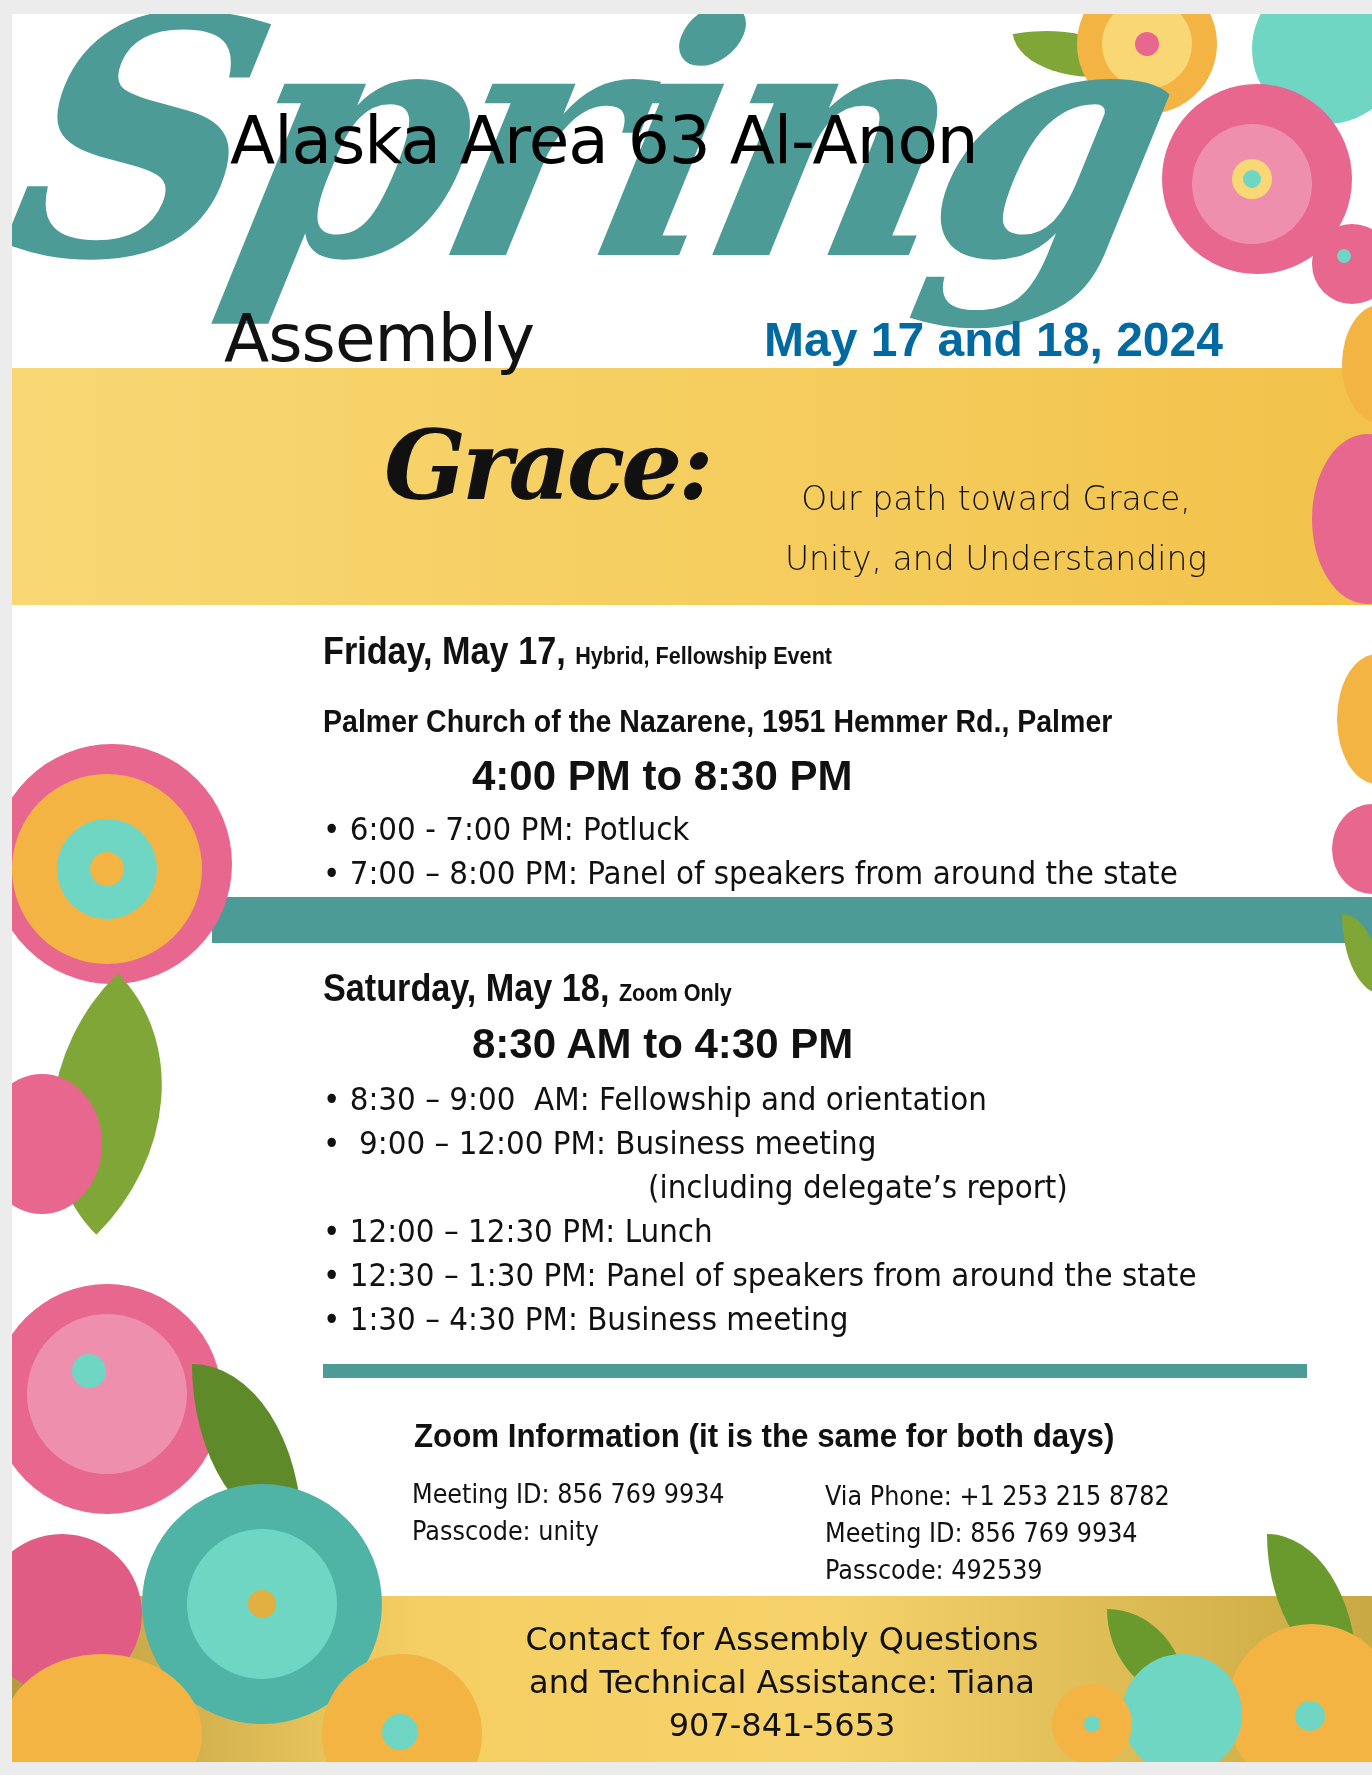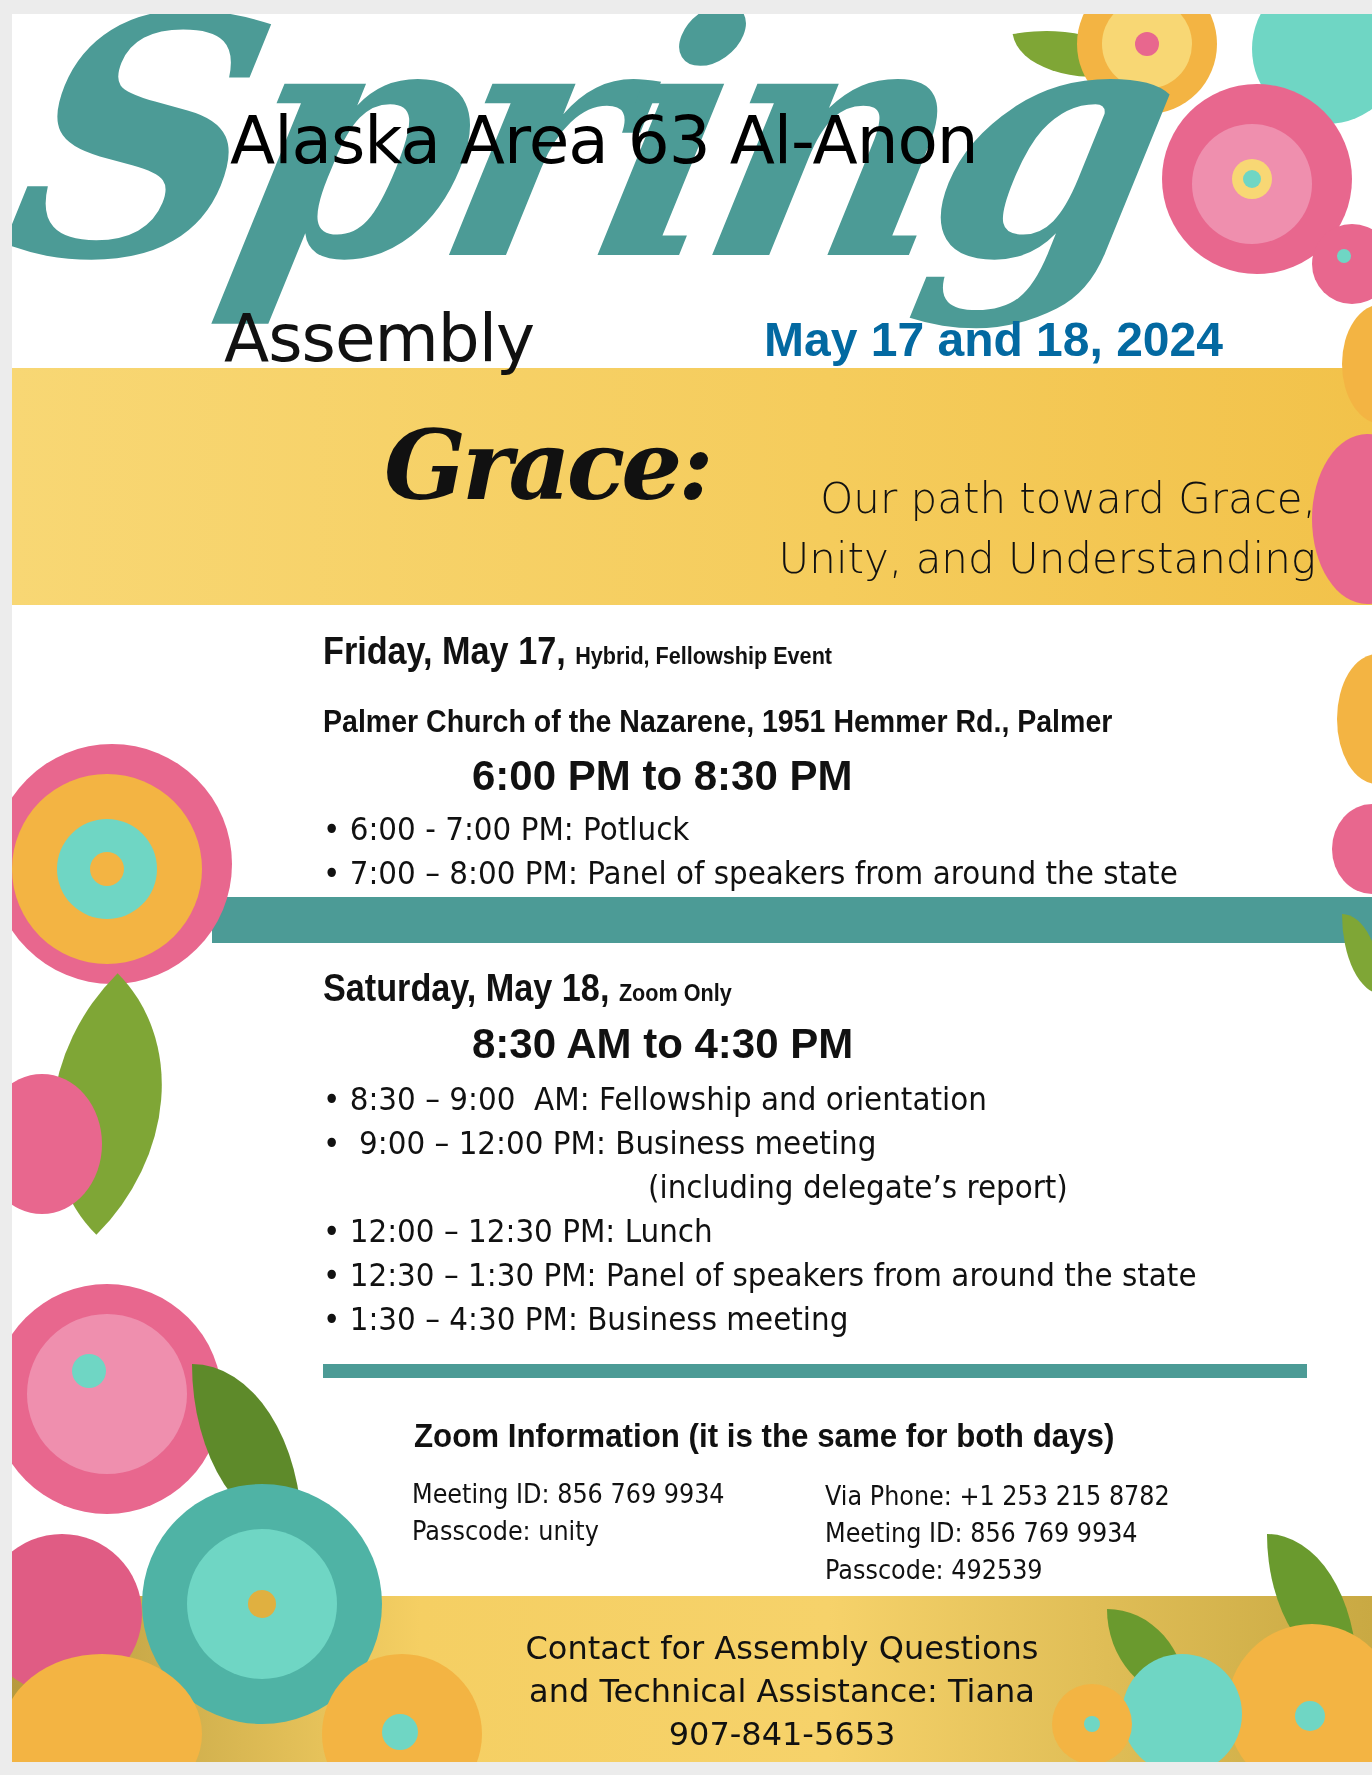--- a/index.html
+++ b/index.html
@@ -46,22 +46,22 @@
   .date {
     position:absolute; left:752px; top:298px;
     font-family:"Liberation Sans", sans-serif; font-weight:bold; font-size:48px; color:#0369a1;
   }
   .theme-label {
     position:absolute; left:372px; top:395px;
     font-family:"DejaVu Serif", serif; font-style:italic; font-weight:bold;
     font-size:96px; color:#111; letter-spacing:-4px;
   }
   .theme-text {
-    position:absolute; left:664px; top:455px; width:640px; text-align:right;
-    font-family:"DejaVu Sans", sans-serif; font-size:42px; line-height:60px; color:#111;
+    position:absolute; left:664px; top:455px; width:640px; text-align:center;
+    font-family:"DejaVu Sans", sans-serif; font-size:33px; line-height:60px; color:#111;
     font-weight:300;
   }
   .h-day {
     position:absolute; left:311px;
     font-family:"Liberation Sans", sans-serif; font-weight:bold; font-size:38px; color:#111;
     transform:scaleX(0.9); transform-origin:left;
   }
   .h-day .note { font-size:24px; }
   .loc {
     position:absolute; left:311px; top:690px;
@@ -81,21 +81,21 @@
     position:absolute; left:402px; top:1402px;
     font-family:"Liberation Sans", sans-serif; font-weight:bold; font-size:34px;
     transform:scaleX(0.92); transform-origin:left;
   }
   .zinfo {
     position:absolute; font-family:"DejaVu Sans", sans-serif; font-size:26px; line-height:37px;
     transform:scaleX(0.92); transform-origin:left;
   }
   .contact {
     position:absolute; left:340px; top:1604px; width:860px; text-align:center;
-    font-family:"DejaVu Sans", sans-serif; font-size:32px; line-height:43px; color:#111;margin-top:9px;
+    font-family:"DejaVu Sans", sans-serif; font-size:32px; line-height:43px; color:#111;
   }
   .flower { position:absolute; border-radius:50%; }
   .leaf { position:absolute; border-radius:0 100% 0 100%; }
 </style>
 </head>
 <body>
 
 <div class="page">
 
   <div class="band-yellow"></div>
@@ -164,21 +164,21 @@
   <div class="theme-text">
     <div>Our path toward Grace,</div>
     <div>Unity, and Understanding</div>
   </div>
 
   <div class="h-day" style="top:616px;">
     <span>Friday, May 17,</span>
     <span class="note">Hybrid, Fellowship Event</span>
   </div>
   <div class="loc">Palmer Church of the Nazarene, 1951 Hemmer Rd., Palmer</div>
-  <div class="time" style="top:738px;">6:00 PM to 8:30 PM</div>
+  <div class="time" style="top:738px;">4:00 PM to 8:30 PM</div>
   <div class="bullet" style="top:796px;">• 6:00 - 7:00 PM: Potluck</div>
   <div class="bullet" style="top:840px;">• 7:00 – 8:00 PM: Panel of speakers from around the state</div>
 
   <div class="h-day" style="top:953px;">
     <span>Saturday, May 18,</span>
     <span class="note">Zoom Only</span>
   </div>
   <div class="time" style="top:1006px;">8:30 AM to 4:30 PM</div>
   <div class="bullet" style="top:1066px;">• 8:30 – 9:00  AM: Fellowship and orientation</div>
   <div class="bullet" style="top:1110px;">•  9:00 – 12:00 PM: Business meeting</div>

